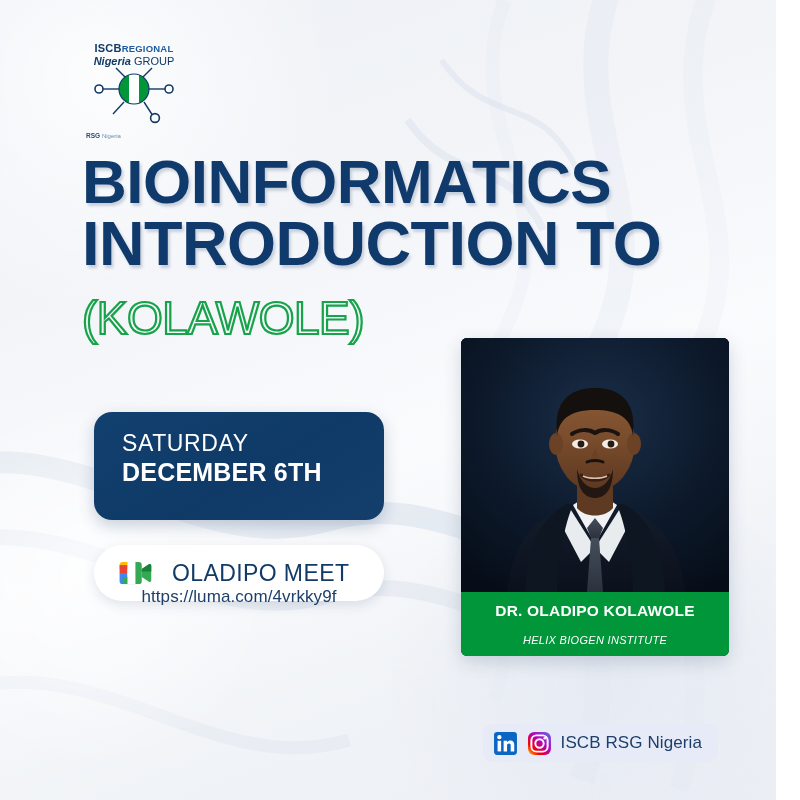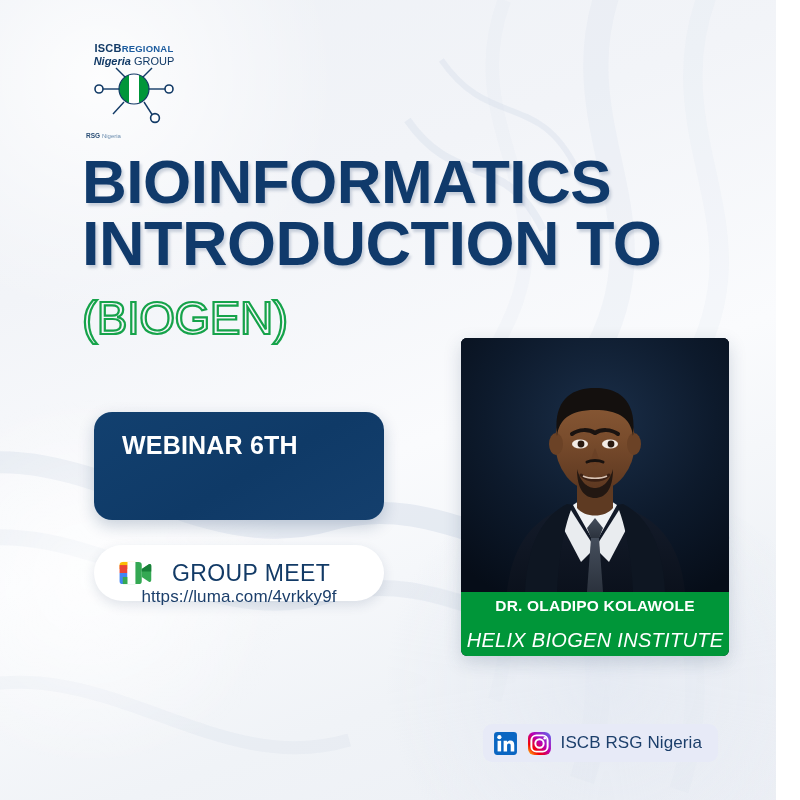--- a/index.html
+++ b/index.html
@@ -228,21 +228,21 @@
     gap: 14px;
   }
   .speaker-name {
     font-size: 15.5px;
     font-weight: 800;
     color: #ffffff;
     letter-spacing: 0.2px;
     white-space: nowrap;
   }
   .speaker-org {
-    font-size: 20px;
+    font-size: 11px;
     font-style: italic;
     font-weight: 400;
     color: #ffffff;
     letter-spacing: 0.3px;
     white-space: nowrap;
   }
 
   
   .social-bar {
     position: absolute;
@@ -328,39 +328,40 @@
     <div class="logo-caption">
       <span>RSG</span>
       <span class="lc-thin">Nigeria</span>
     </div>
   </div>
 
   <div class="headline">
     <div class="line line2">BIOINFORMATICS</div>
     <div class="line line1">INTRODUCTION TO</div>
   </div>
-  <div class="webinar">(BIOGEN)</div>
+  <div class="webinar">(KOLAWOLE)</div>
 
   <div class="date-card">
-    <div class="date-date">WEBINAR 6TH</div>
+    <div class="date-day">SATURDAY</div>
+    <div class="date-date">DECEMBER 6TH</div>
   </div>
 
   <div class="meet-pill">
     <svg class="meet-icon" viewBox="0 0 48 40">
       <path d="M6,6 h16 v9 h-16 z" fill="#fbbc04"></path>
       <path d="M2,10 a4,4 0 0 1 4,-4 h6 v9 h-10 z" fill="#fbbc04"></path>
       <path d="M2,10 h10 v10 h-10 z" fill="#ea4335"></path>
       <path d="M2,20 h10 v14 h-6 a4,4 0 0 1 -4,-4 z" fill="#4285f4"></path>
       <path d="M6,34 h16 v-9 h-16 z" fill="#34a853"></path>
       <path d="M12,6 h14 a4,4 0 0 1 4,4 v20 a4,4 0 0 1 -4,4 h-14 z" fill="#ffffff"></path>
       <path d="M22,6 h4 a4,4 0 0 1 4,4 v20 a4,4 0 0 1 -4,4 h-4 z" fill="#34a853"></path>
       <path d="M30,15 l9,-6 a2,2 0 0 1 3,1.7 v18.6 a2,2 0 0 1 -3,1.7 l-9,-6 z" fill="#34a853"></path>
       <path d="M30,15 l9,-6 a2,2 0 0 1 3,1.7 v7.3 h-12 z" fill="#188038"></path>
     </svg>
-    <span class="meet-label">GROUP MEET</span>
+    <span class="meet-label">OLADIPO MEET</span>
   </div>
 
   <div class="event-link">https://luma.com/4vrkky9f</div>
 
   <div class="speaker">
     <div class="portrait">
       <svg viewBox="0 0 268 254" preserveAspectRatio="xMidYMid slice" aria-hidden="true">
         <defs>
           <radialGradient id="bgrad" cx="52%" cy="32%" r="78%">
             <stop offset="0%" stop-color="#1a2e48"></stop>

